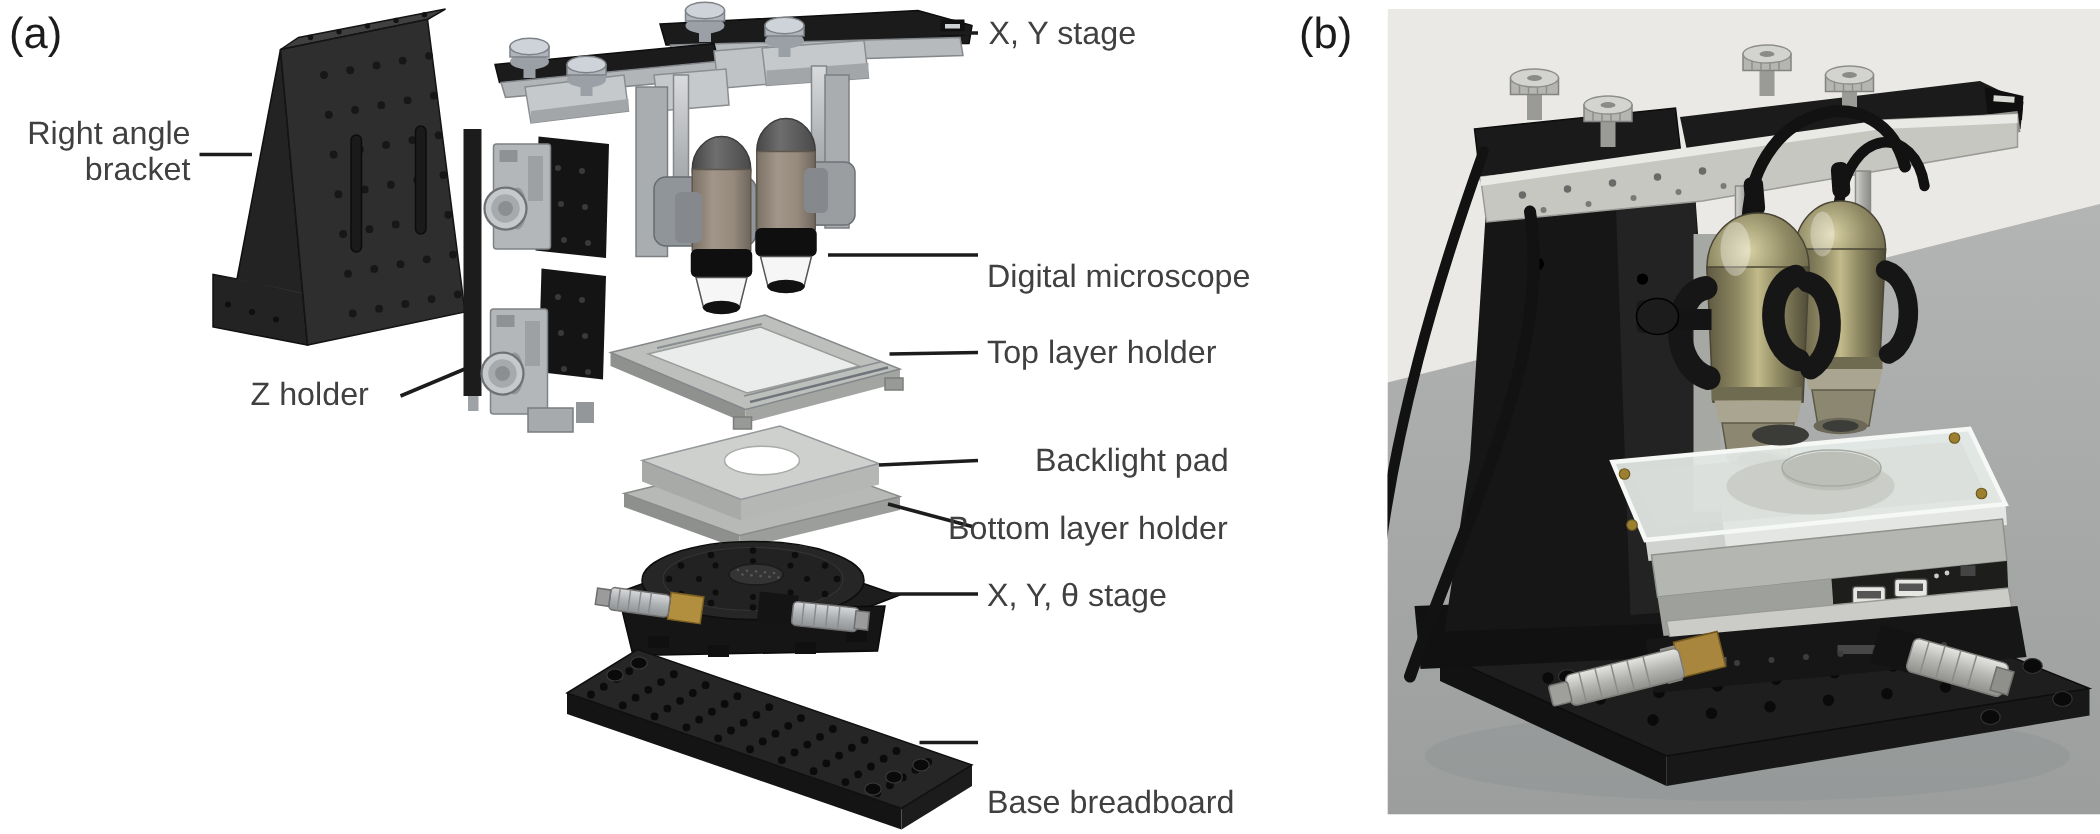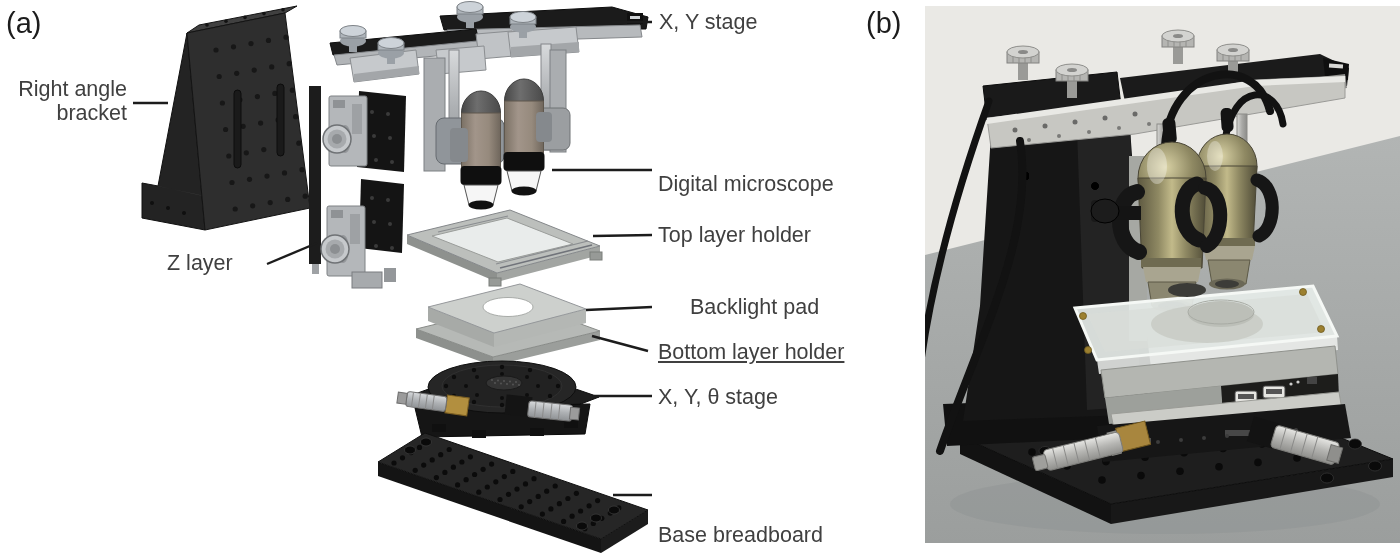--- a/index.html
+++ b/index.html
@@ -616,21 +616,21 @@
         <rect x="404" y="426" width="12" height="16" fill="#8f8f8c" stroke="#6f6f6c"></rect>
       </g>
     </g>
   </svg>
 
   <div class="panel-tag" style="left:6px;top:7px;">(a)</div>
   <div class="panel-tag" style="left:866px;top:7px;">(b)</div>
 
   <div class="lbl right" style="left:-3px;top:78px;width:130px;">Right angle
 bracket</div>
-  <div class="lbl" style="left:167px;top:252px;">Z layer</div>
+  <div class="lbl" style="left:167px;top:252px;">Z holder</div>
   <div class="lbl" style="left:659px;top:11px;">X, Y stage</div>
   <div class="lbl" style="left:658px;top:157px;margin-top:16px;">Digital microscope</div>
   <div class="lbl" style="left:658px;top:224px;">Top layer holder</div>
   <div class="lbl" style="left:690px;top:296px;">Backlight pad</div>
-  <div class="lbl" style="left:658px;top:341px;text-decoration:underline;">Bottom layer holder</div>
+  <div class="lbl" style="left:632px;top:341px;">Bottom layer holder</div>
   <div class="lbl" style="left:658px;top:386px;">X, Y, θ stage</div>
   <div class="lbl" style="left:658px;top:484px;margin-top:40px;">Base breadboard</div>
 </div>
 
 </body></html>

